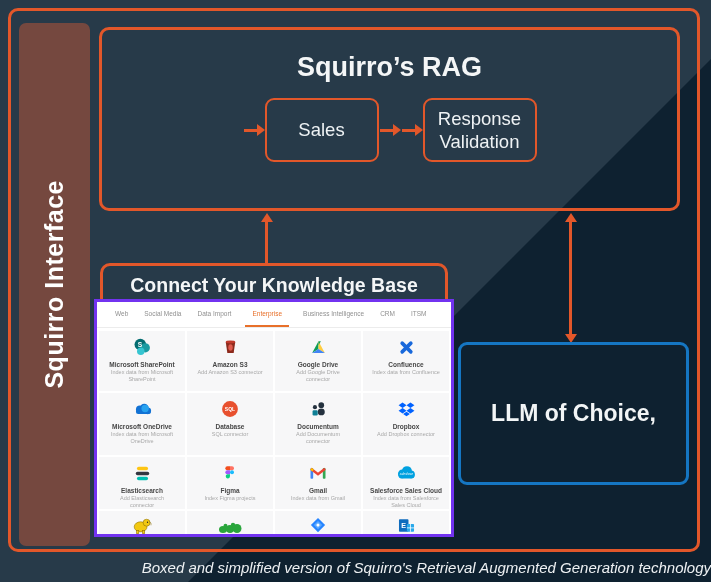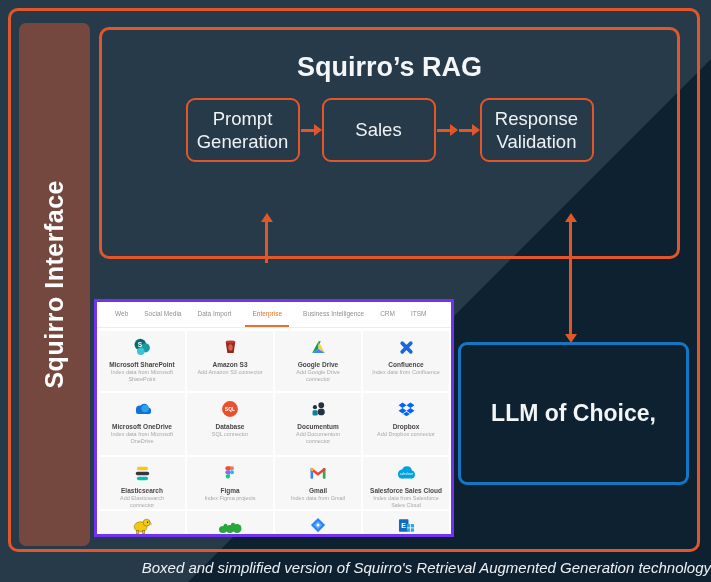--- a/index.html
+++ b/index.html
@@ -18,21 +18,21 @@
   .sidebar {
     position:absolute; left:19px; top:23px; width:71px; height:523px;
     background:#75483f; border-radius:7px;
     display:flex; align-items:center; justify-content:center;
   }
   .sidebar-label {
     writing-mode:vertical-rl; transform:rotate(180deg);
     color:#ffffff; font-weight:bold; font-size:25px; letter-spacing:.5px; white-space:nowrap;
   }
   .rag-box {
-    position:absolute; left:99px; top:27px; width:581px; height:232px;
+    position:absolute; left:99px; top:27px; width:581px; height:184px;
     border:3px solid #e2572a; border-radius:10px; box-sizing:border-box;
   }
   .rag-title {
     text-align:center; margin-top:22px;
     color:#f4f6f7; font-size:27px; font-weight:bold;
   }
   .rag-flow {
     display:flex; justify-content:center; align-items:center; margin-top:15px;
   }
   .step-box {
@@ -109,32 +109,34 @@
 <div class="canvas">
   <div class="outer-border"></div>
 
   <div class="sidebar">
     <span class="sidebar-label">Squirro Interface</span>
   </div>
 
   <div class="rag-box">
     <div class="rag-title">Squirro’s RAG</div>
     <div class="rag-flow" id="rag-flow">
-        <div class="step-box">Prompt Generation</div>
         <div class="flow-arrow"></div>
         <div class="step-box">Sales</div>
         <div class="flow-arrow"></div>
         <div class="flow-arrow"></div>
         <div class="step-box">Response Validation</div>
       </div>
   </div>
 
   <div class="varrow head-top arrow-kb"></div>
   <div class="varrow head-top head-bottom arrow-llm"></div>
 
+  <div class="kb-box">
+    <div class="kb-title">Connect Your Knowledge Base</div>
+  </div>
 
   <div class="shot">
     <div class="tabs" id="kb-tabs">
         <div class="tab">Web</div>
         <div class="tab">Social Media</div>
         <div class="tab">Data Import</div>
         <div class="tab active">Enterprise</div>
         <div class="tab">Business Intelligence</div>
         <div class="tab">CRM</div>
         <div class="tab">ITSM</div>

